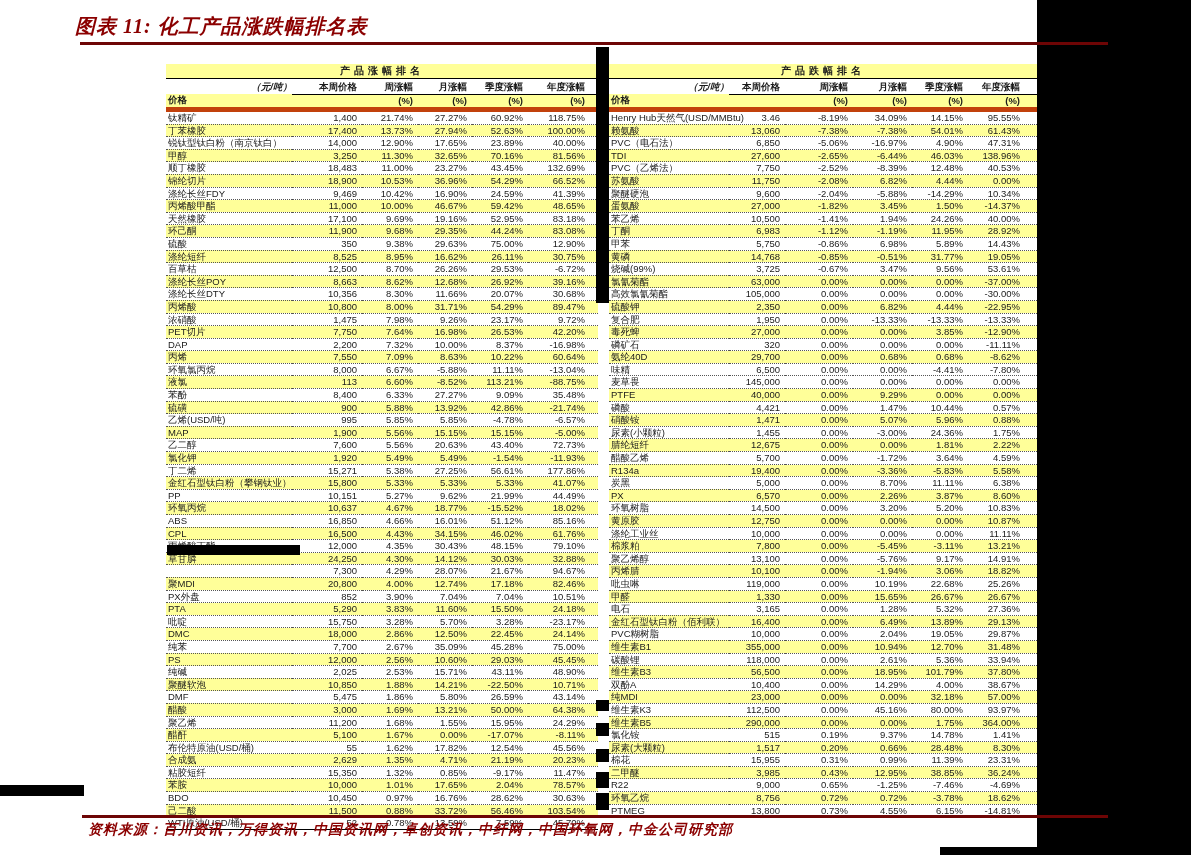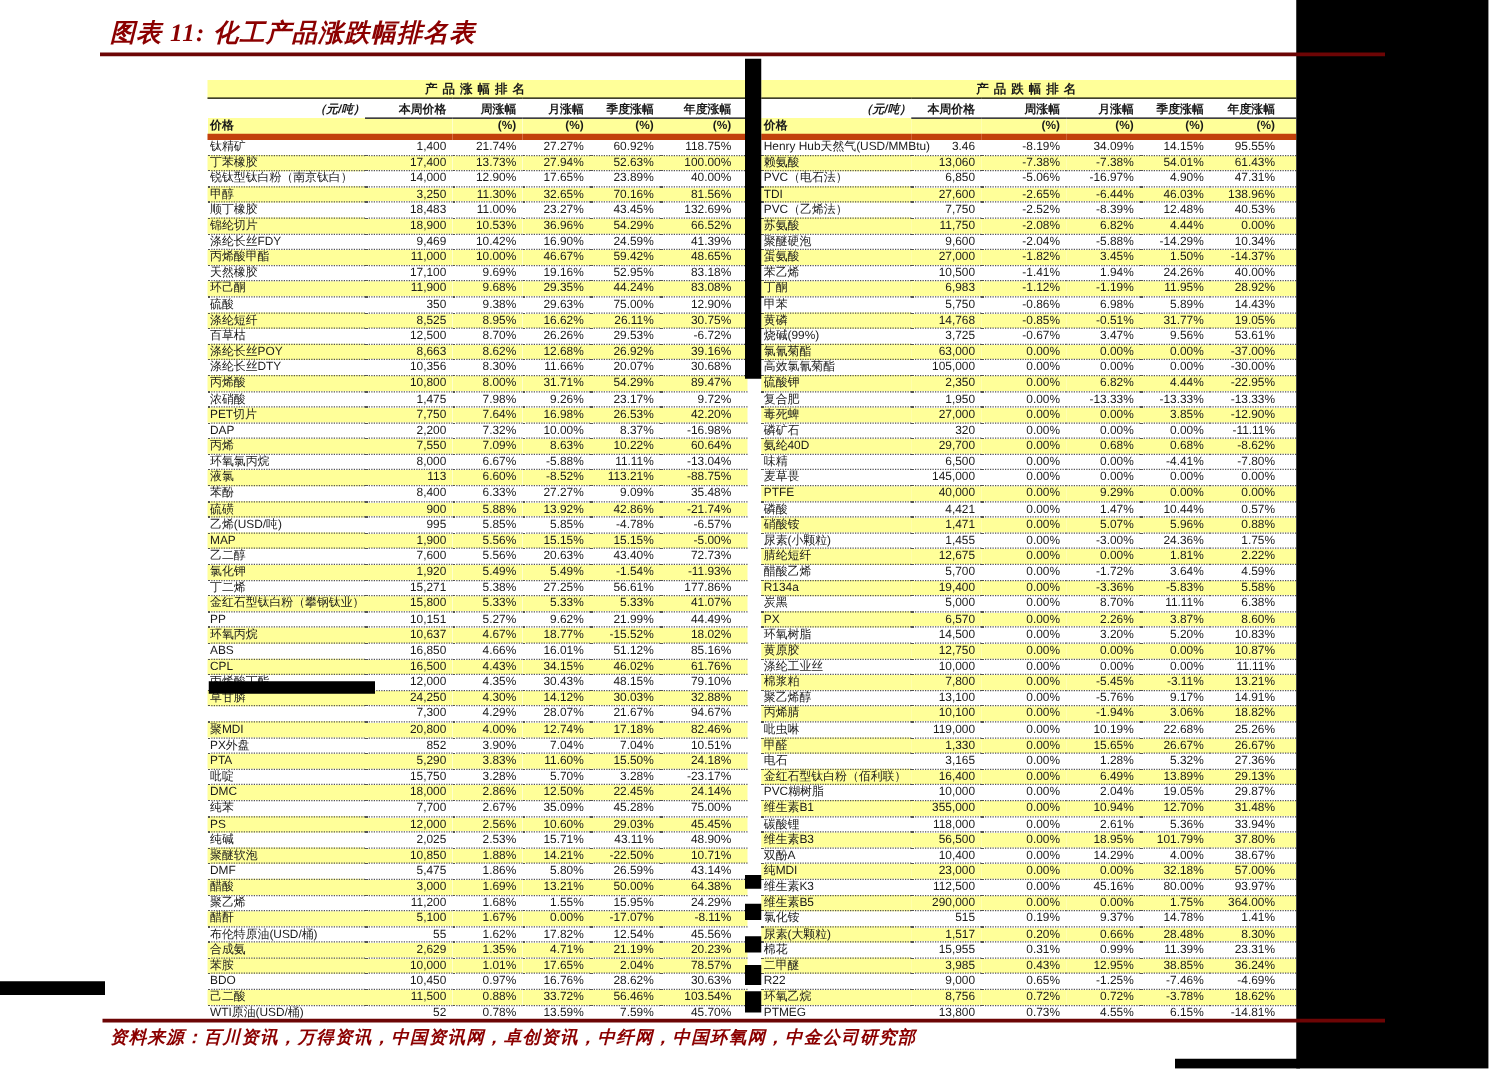--- a/index.html
+++ b/index.html
@@ -1,18 +1,18 @@
 <!DOCTYPE html>
 <html><head>
 <meta charset="utf-8">
 <style>
   html,body{margin:0;padding:0;background:#fff;}
   .page{position:relative;width:1191px;height:855px;background:#ffffff;overflow:hidden;
         font-family:"Liberation Sans","DejaVu Sans",sans-serif;}
-  .figure-title{position:absolute;left:88px;top:13px;
+  .figure-title{position:absolute;left:75px;top:13px;
         font-family:"Liberation Serif","DejaVu Serif",serif;
         font-style:italic;font-weight:bold;font-size:20px;letter-spacing:1px;color:#8B0000;text-align:center;}
   .rule{position:absolute;height:3px;background:#6d0505;z-index:6;}
   #title-rule{left:80px;top:42px;width:1028px;}
   #footer-rule{left:82px;top:815px;width:1026px;}
   .source-note{position:absolute;left:88px;top:821px;
         font-family:"Liberation Serif","DejaVu Serif",serif;
         font-style:italic;font-weight:bold;font-size:14px;letter-spacing:1px;color:#8B0000;z-index:6;}
   .tblwrap{position:absolute;top:64px;}
   .tblwrap.left{left:166px;width:432px;}
@@ -508,20 +508,28 @@
             <td class="num">45.56%</td>
           </tr>
           <tr class="alt">
             <td class="name">合成氨</td>
             <td class="num">2,629</td>
             <td class="num">1.35%</td>
             <td class="num">4.71%</td>
             <td class="num">21.19%</td>
             <td class="num">20.23%</td>
           </tr>
+          <tr>
+            <td class="name">粘胶短纤</td>
+            <td class="num">15,350</td>
+            <td class="num">1.32%</td>
+            <td class="num">0.85%</td>
+            <td class="num">-9.17%</td>
+            <td class="num">11.47%</td>
+          </tr>
           <tr class="alt">
             <td class="name">苯胺</td>
             <td class="num">10,000</td>
             <td class="num">1.01%</td>
             <td class="num">17.65%</td>
             <td class="num">2.04%</td>
             <td class="num">78.57%</td>
           </tr>
           <tr>
             <td class="name">BDO</td>

